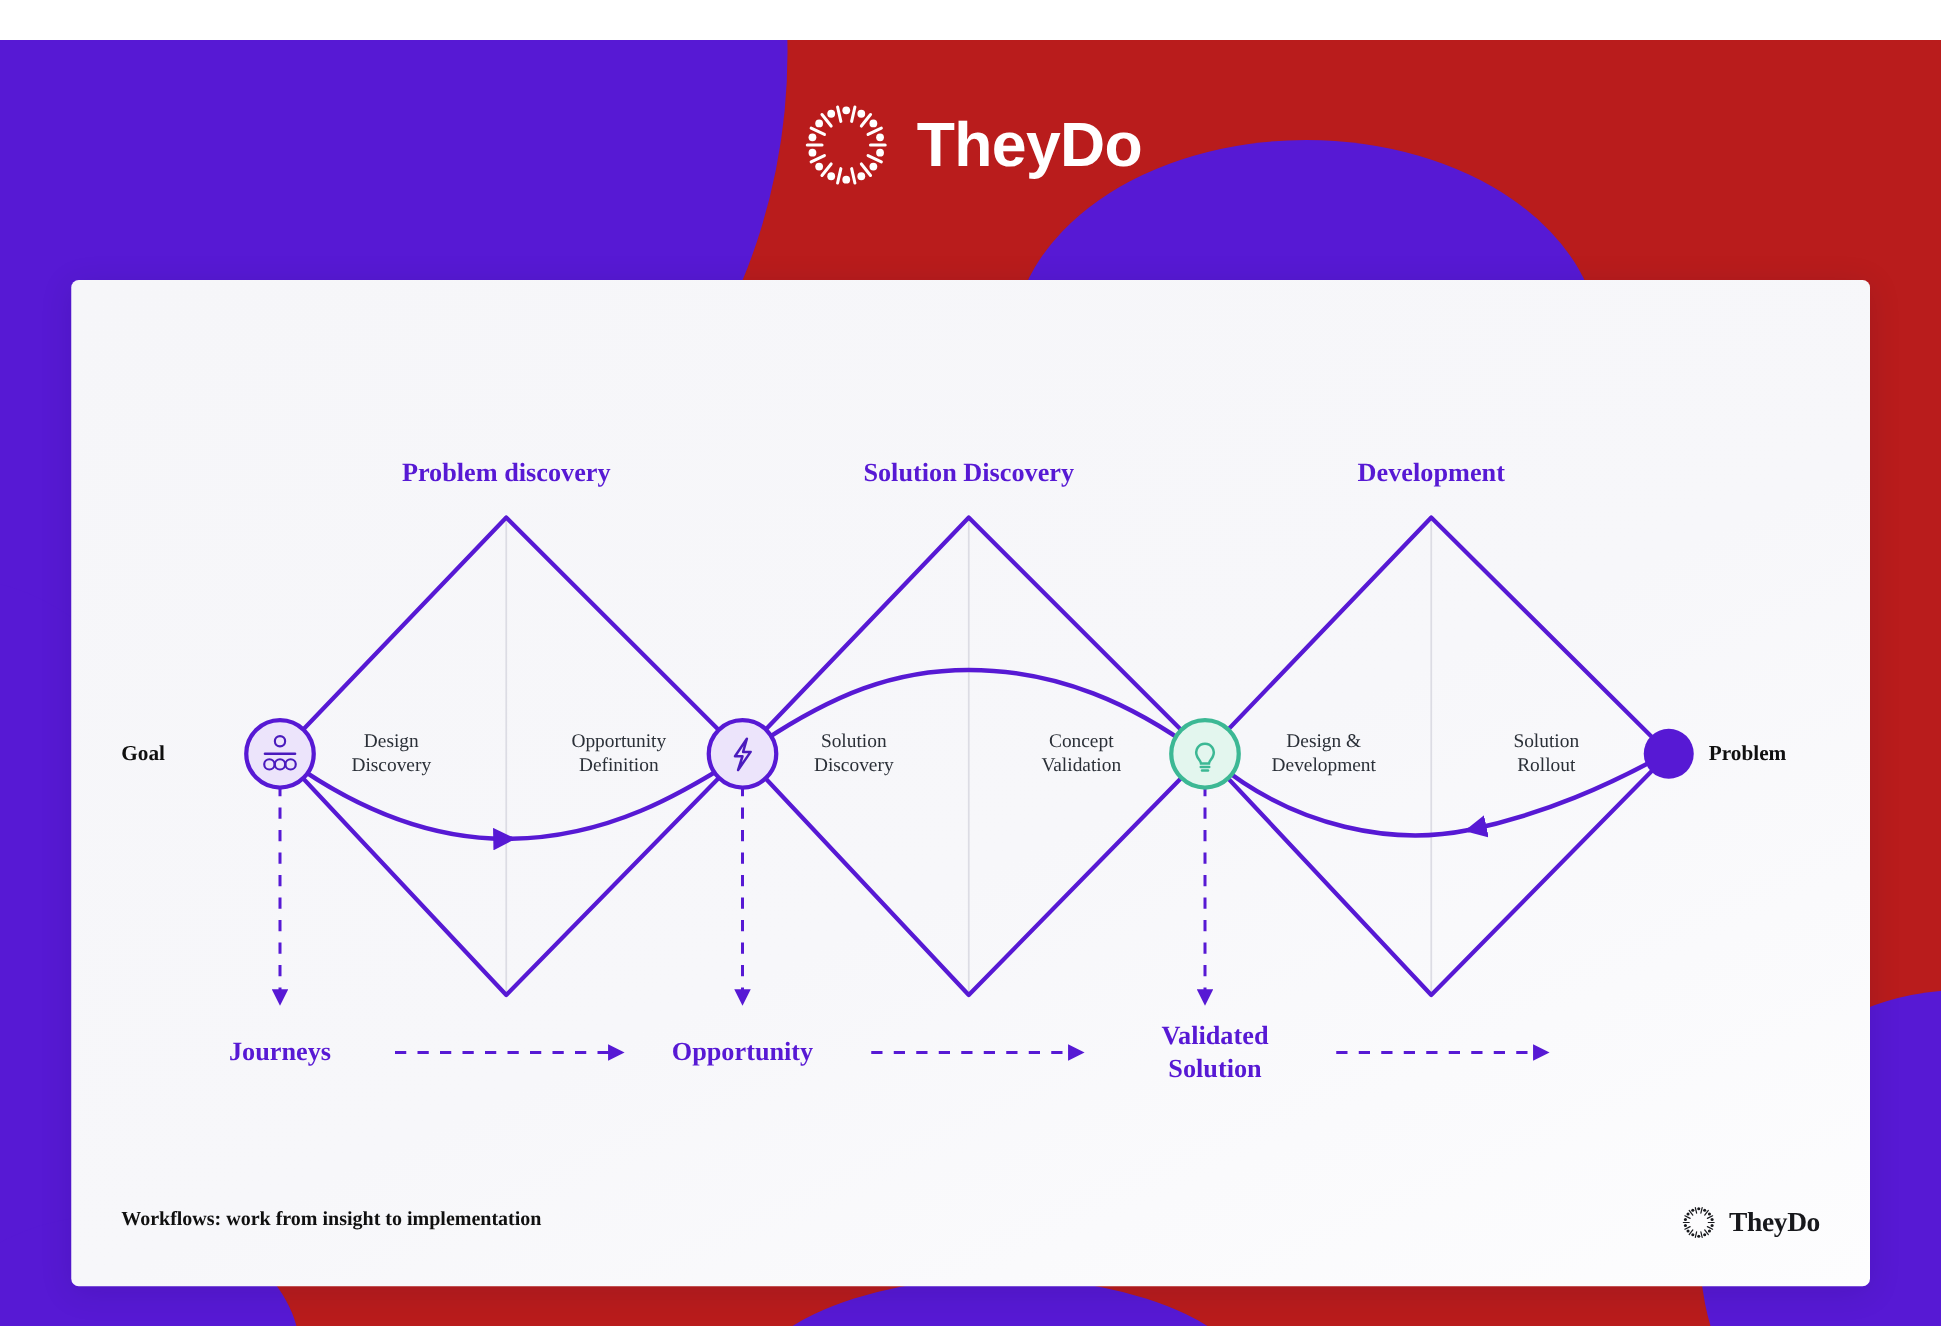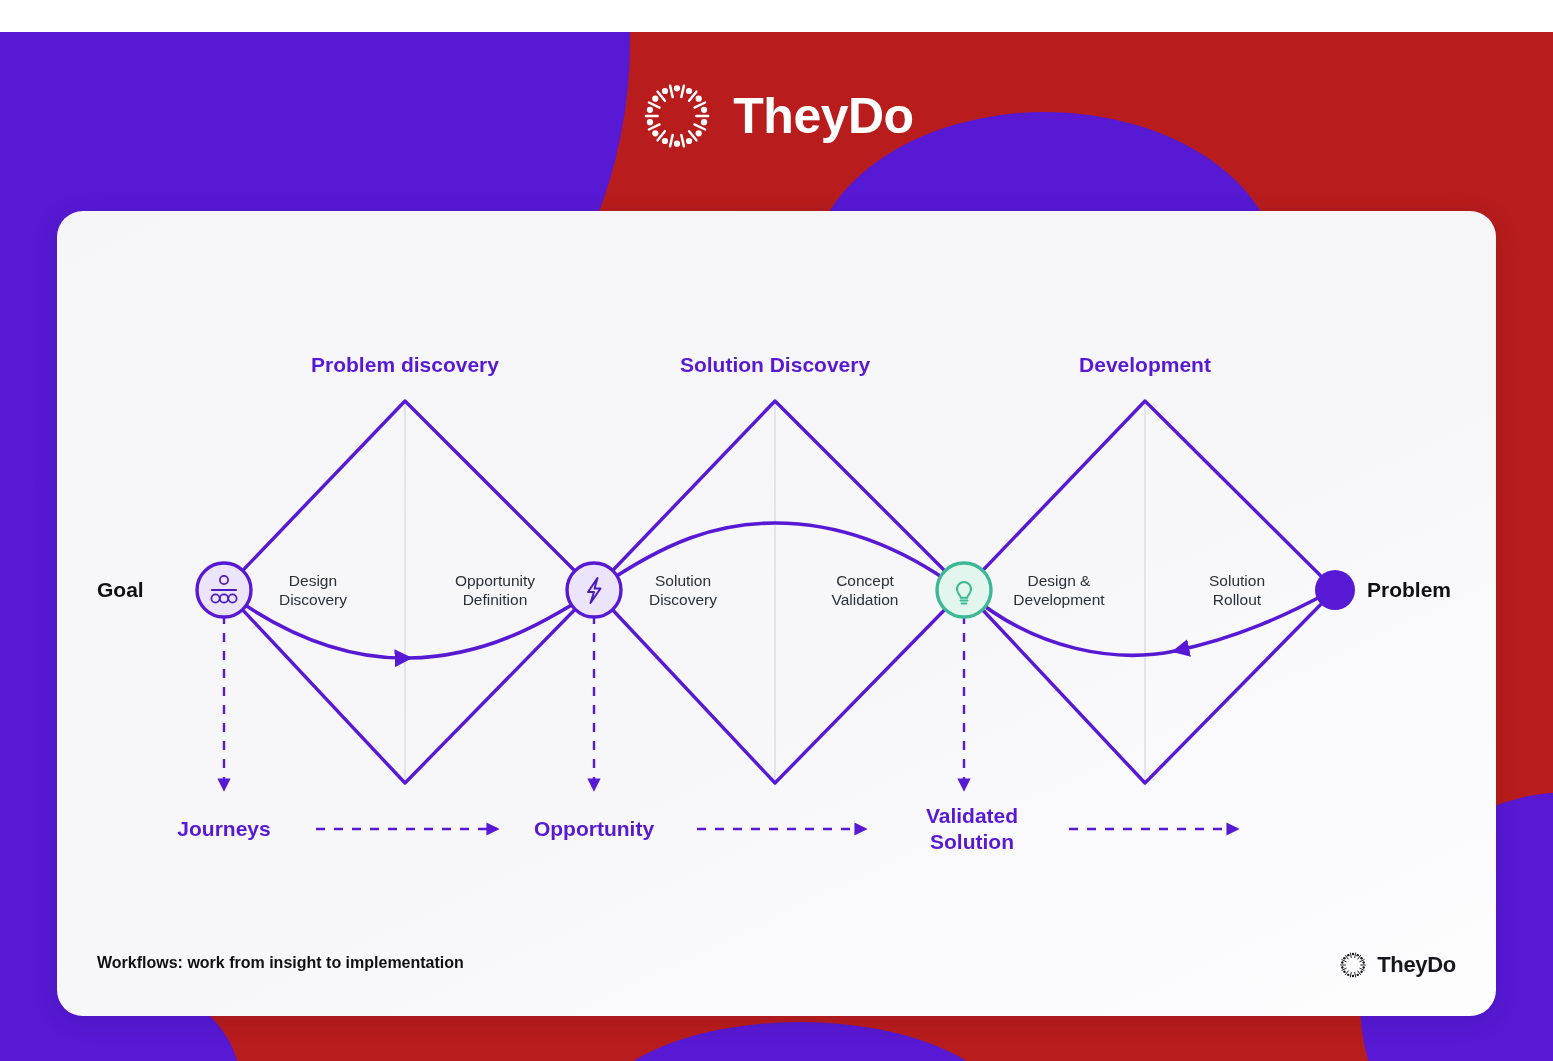--- a/index.html
+++ b/index.html
@@ -30,44 +30,45 @@
     display: flex; justify-content: center; align-items: center; gap: 18px;
     z-index: 5;
   }
   #brand-header .wordmark {
     font-size: 50px; font-weight: bold; color: #ffffff; letter-spacing: -0.5px;
   }
   .burst { display: block; }
 
   
   #card {
-    position: absolute; left: 57px; top: 179px;
+    position: absolute; left: 57px; top: 192px;
     width: 1439px; height: 805px;
-    border-radius: 26px;
+    border-radius: 6px;
     background: linear-gradient(155deg, #f6f6f9 0%, #f7f7fa 55%, #fdfdfe 100%);
     box-shadow: 0 4px 26px rgba(20,5,50,0.12);
     overflow: hidden;
     z-index: 4;
+    font-family: Liberation Serif, serif;
   }
   #diagram-area { position: absolute; inset: 0; }
   #diagram-svg { position: absolute; left: 0; top: 0; }
 
   
   .phase-title {
     position: absolute; color: #5719d4; font-weight: bold;
     font-size: 21px; text-align: center; white-space: nowrap;
     transform: translateX(-50%);
   }
   .stage-label {
     position: absolute; color: #2b3038; font-size: 15.5px;
     text-align: center; line-height: 1.25; white-space: pre-line;
     transform: translate(-50%, -50%);
   }
   .axis-label {
-    position: absolute; color: #101010; font-weight: bold; font-size: 21px;
+    position: absolute; color: #101010; font-weight: bold; font-size: 17px;
     white-space: nowrap; transform: translateY(-50%);
   }
   .out-label {
     position: absolute; color: #5719d4; font-weight: bold; font-size: 21px;
     text-align: center; line-height: 1.22; white-space: pre-line;
     transform: translate(-50%, -50%);
   }
   #footer-caption {
     position: absolute; left: 40px; bottom: 44px;
     color: #101010; font-weight: bold; font-size: 16px; white-space: nowrap; text-align: center;

